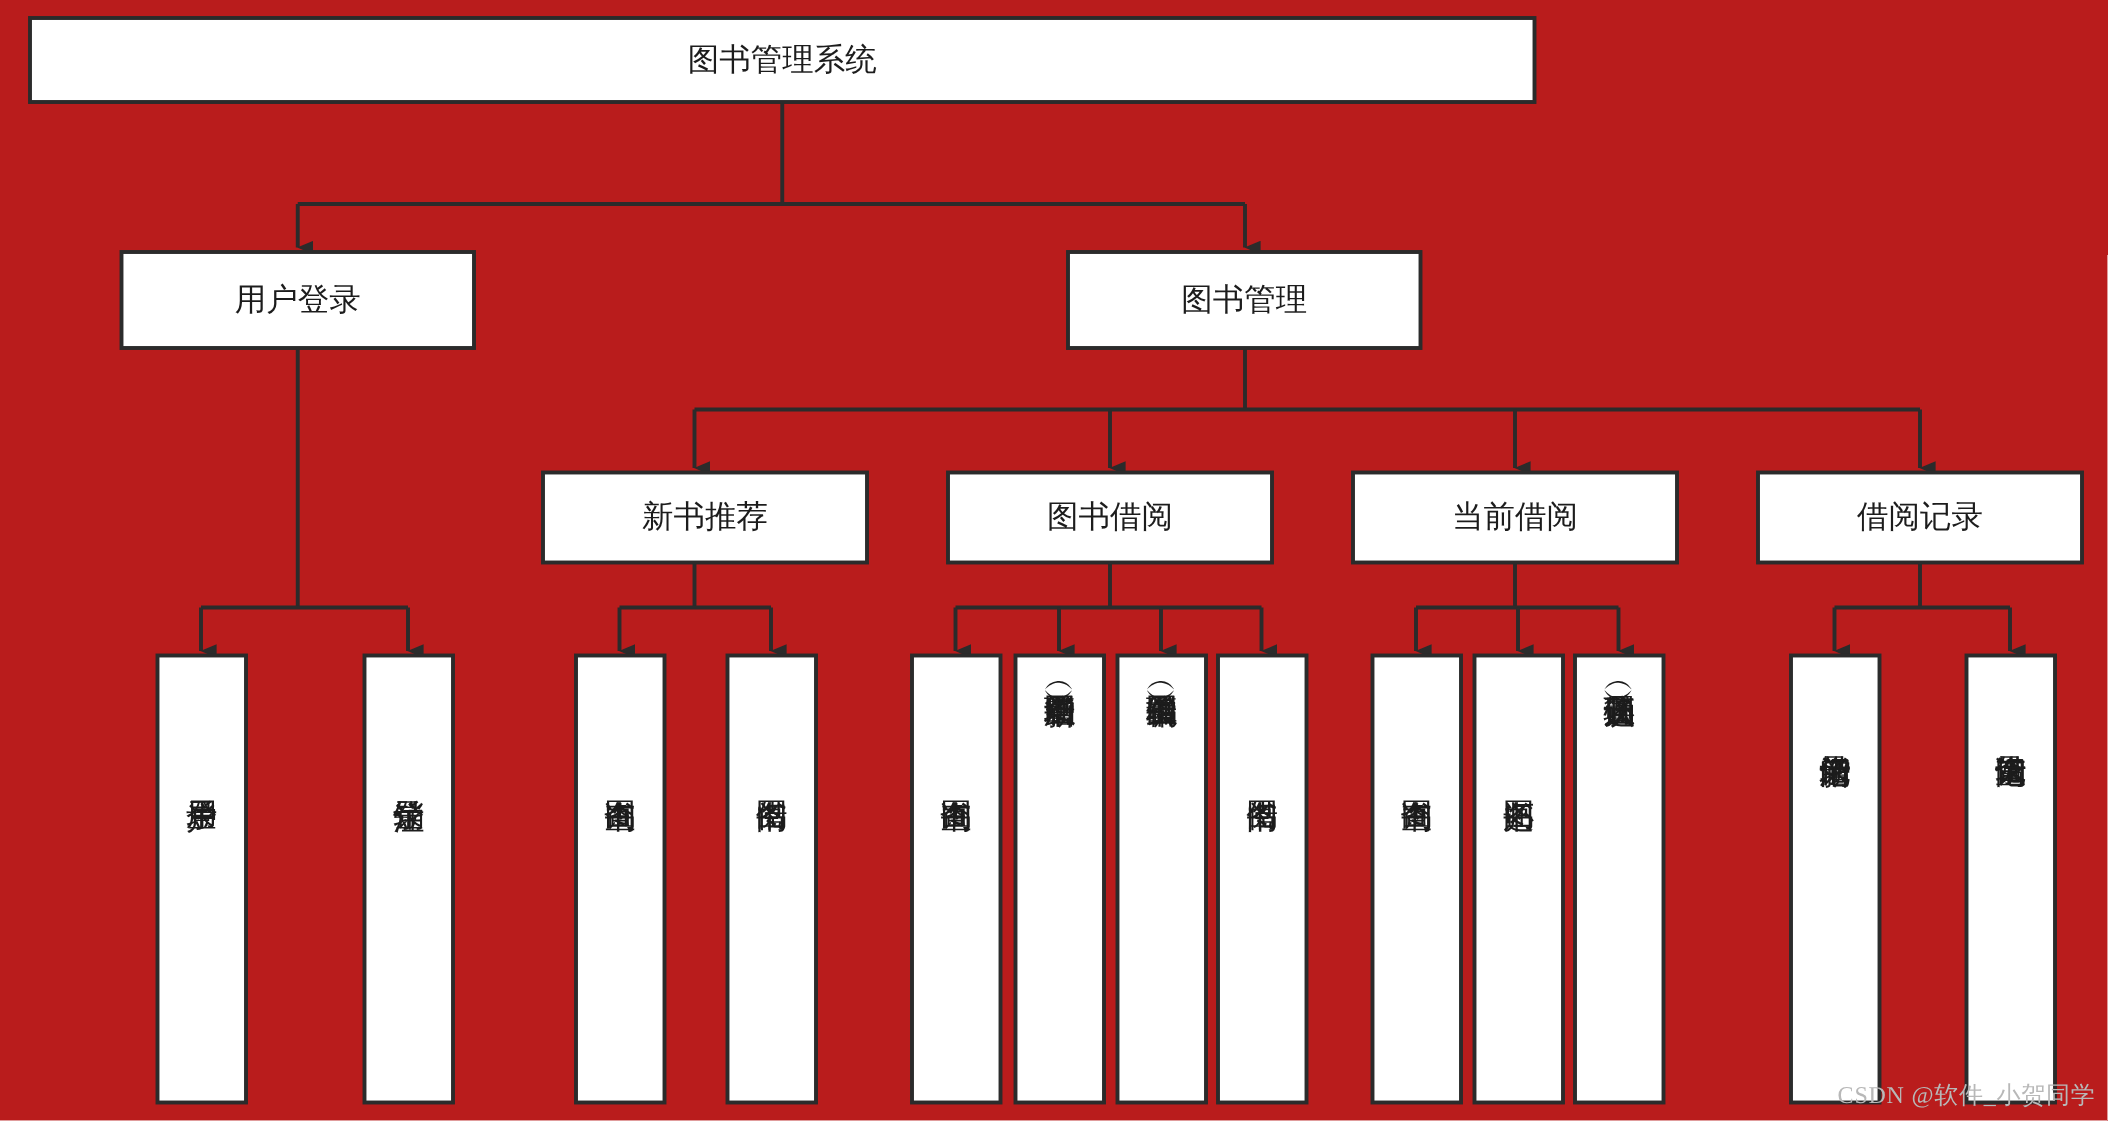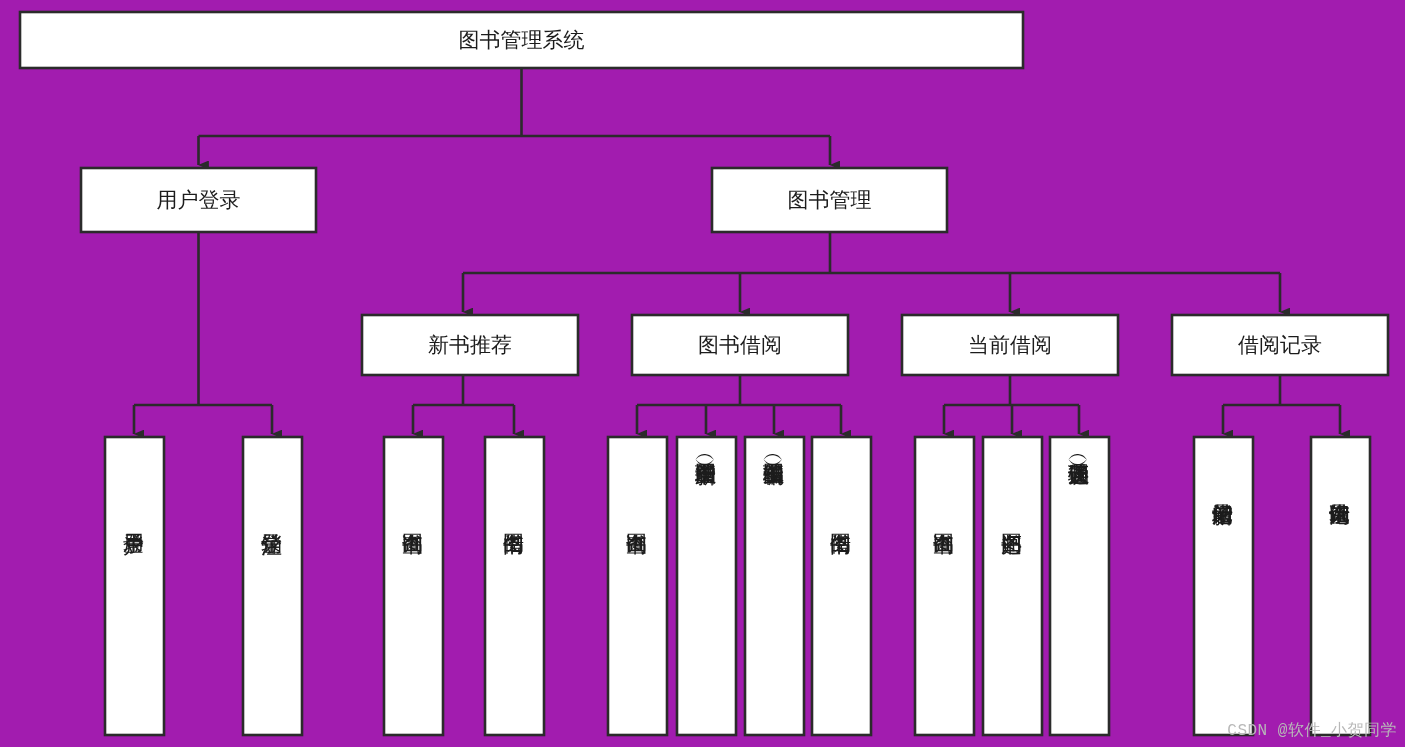--- a/index.html
+++ b/index.html
@@ -8,21 +8,21 @@
     padding: 0;
     background: #ffffff;
   }
   body {
     font-family: "Liberation Sans", "DejaVu Sans", sans-serif;
   }
   #diagram-root {
     position: relative;
     width: 1405px;
     height: 747px;
-    background: #a21caf;
+    background: #b91c1c;
     overflow: hidden;
   }
   svg#flow-svg {
     position: absolute;
     left: 0;
     top: 0;
     width: 1405px;
     height: 747px;
     display: block;
   }
@@ -47,21 +47,21 @@
   .node-label-vert {
     fill: #1c1c1c;
     font-family: "Liberation Sans", "DejaVu Sans", sans-serif;
     font-size: 21px;
     text-anchor: middle;
   }
   .watermark-text {
     position: absolute;
     right: 8px;
     bottom: 6px;
-    font-family: Liberation Mono, monospace;
+    font-family: Liberation Serif, serif;
     font-size: 16px;
     color: #b8b8b8;
     white-space: nowrap;
     user-select: none;
     letter-spacing: 0.5px;
   }
 </style>
 </head>
 <body>
 

